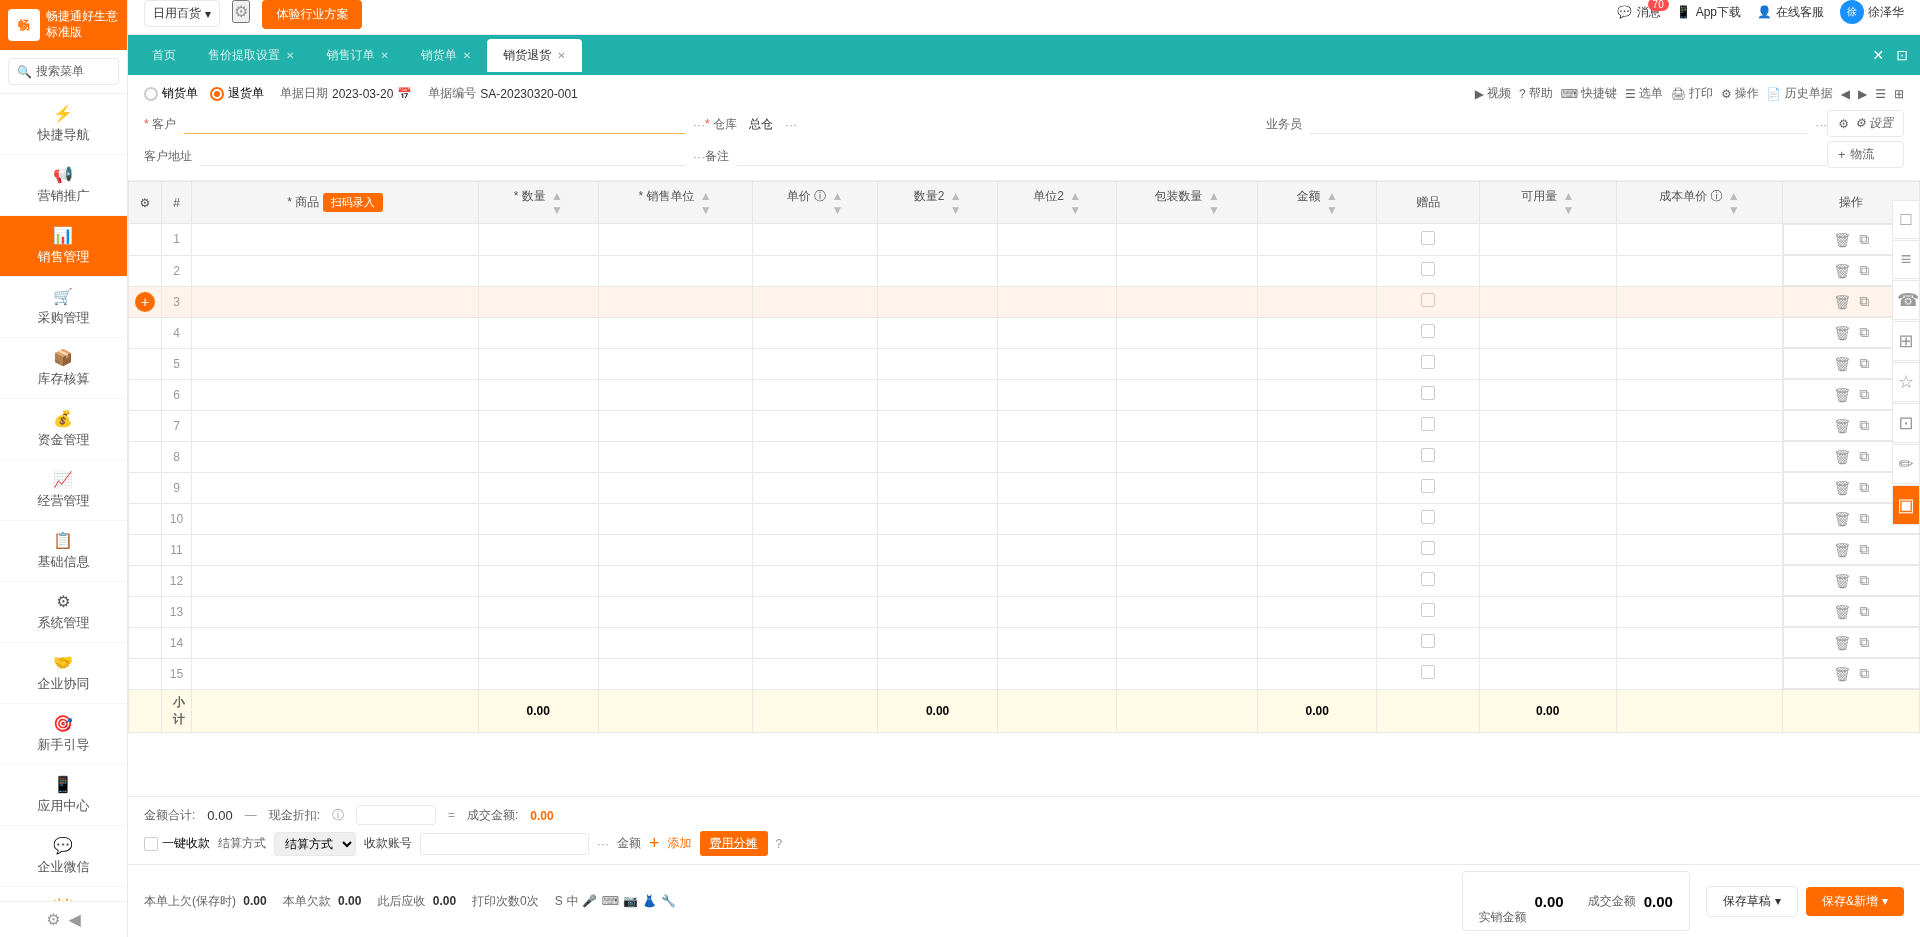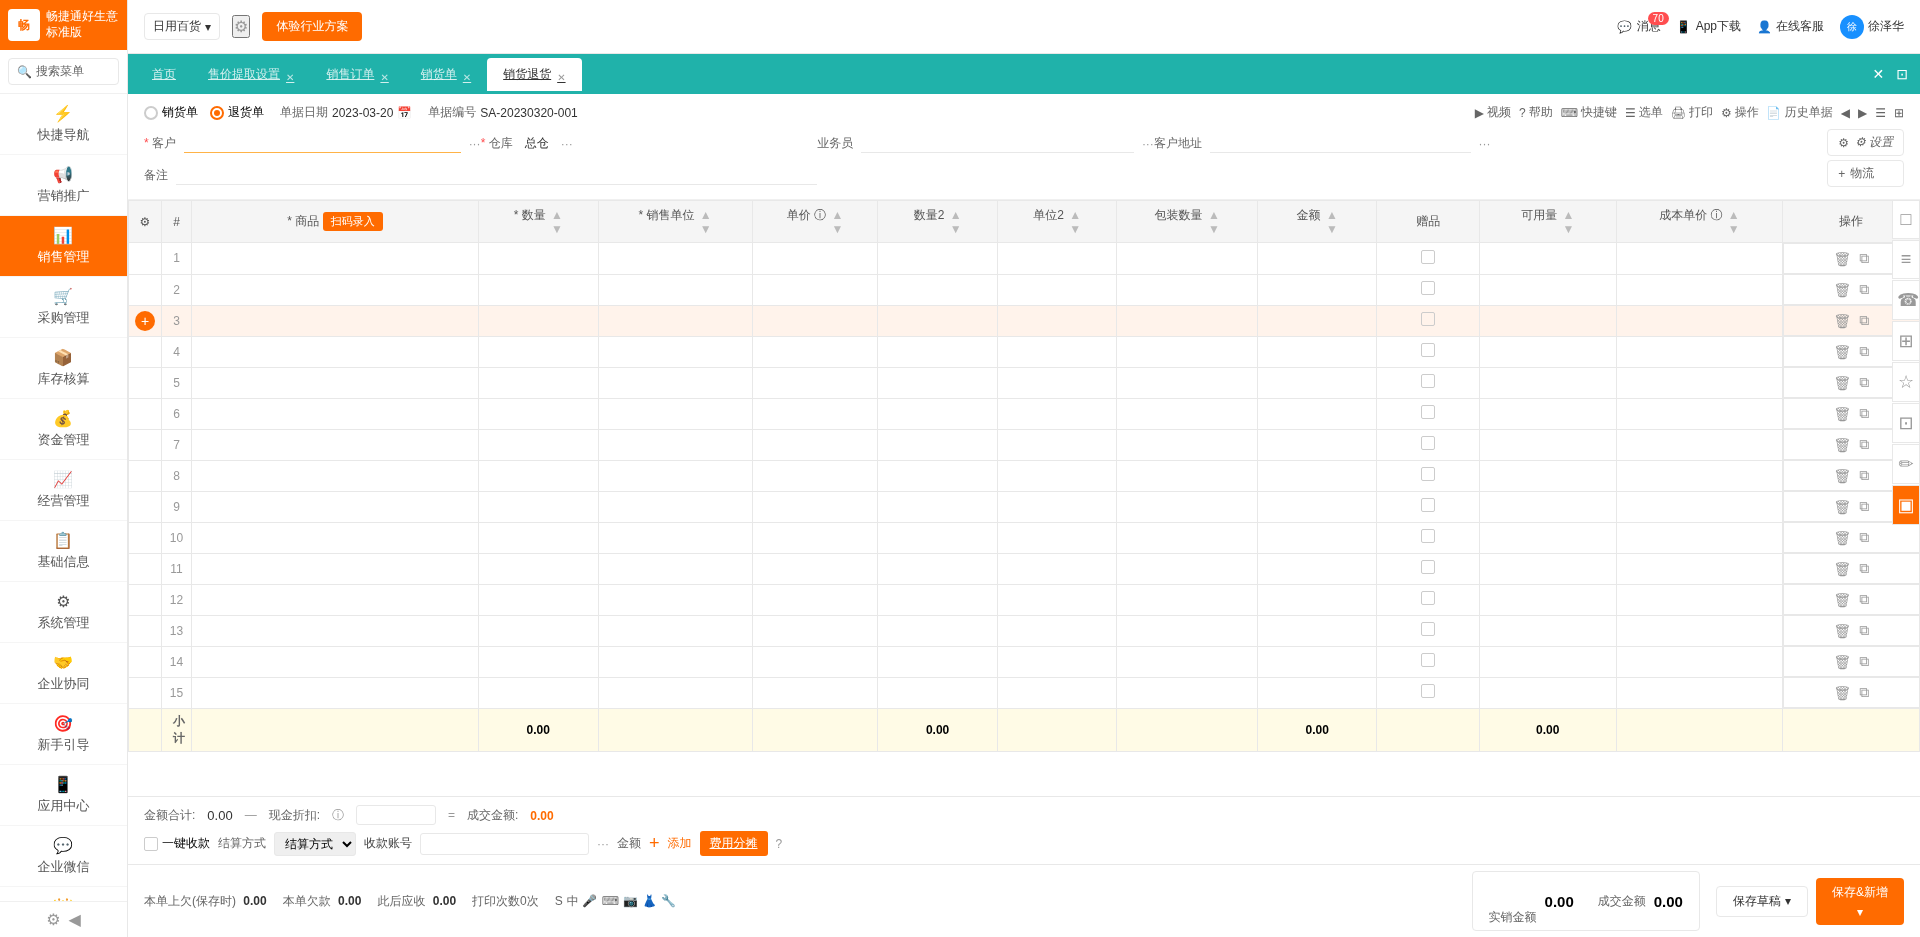--- a/index.html
+++ b/index.html
@@ -17,35 +17,35 @@
     .sidebar-item.active { background: #ff6b00; color: #fff; }
     .sidebar-item-icon { font-size: 16px; }
     .sidebar-item-label { font-size: 13px; text-align: center; }
     .sidebar-bottom { padding: 8px; display: flex; gap: 8px; justify-content: center; border-top: 1px solid #f0f0f0; }
     .sidebar-bottom-btn { background: none; border: none; cursor: pointer; color: #999; font-size: 16px; }
 
     
     .main { flex: 1; display: flex; flex-direction: column; overflow: hidden; }
 
     
-    .topbar { background: #fff; height: 54px; display: flex; align-items: center; padding: 0 16px; border-bottom: 1px solid #e8e8e8; gap: 12px; }
+    .topbar { background: #fff; height: 35px; display: flex; align-items: flex-start; padding: 0 16px; border-bottom: 1px solid #e8e8e8; gap: 12px; }
     .topbar-select { display: flex; align-items: center; gap: 4px; border: 1px solid #e8e8e8; border-radius: 4px; padding: 4px 8px; cursor: pointer; color: #333; background: #fff; }
     .topbar-settings { color: #999; cursor: pointer; font-size: 16px; }
     .topbar-experience { background: #ff6b00; color: #fff; border: none; border-radius: 4px; padding: 6px 14px; cursor: pointer; font-size: 12px; }
     .topbar-right { margin-left: auto; display: flex; align-items: center; gap: 16px; }
     .topbar-msg { display: flex; align-items: center; gap: 4px; color: #333; cursor: pointer; position: relative; }
     .topbar-badge { background: #ff4d4f; color: #fff; border-radius: 10px; padding: 1px 5px; font-size: 10px; position: absolute; top: -6px; right: -8px; }
     .topbar-app { display: flex; align-items: center; gap: 4px; color: #333; cursor: pointer; }
     .topbar-service { display: flex; align-items: center; gap: 4px; color: #333; cursor: pointer; }
     .topbar-user { display: flex; align-items: center; gap: 4px; color: #333; cursor: pointer; }
     .avatar { width: 24px; height: 24px; border-radius: 50%; background: #1890ff; color: #fff; display: flex; align-items: center; justify-content: center; font-size: 10px; }
 
     
     .tabs { background: #20b2aa; display: flex; align-items: center; padding: 0 8px; height: 40px; gap: 0; }
-    .tab { display: flex; align-items: flex-end; gap: 6px; padding: 8px 16px; cursor: pointer; color: rgba(255,255,255,0.8); border-radius: 4px 4px 0 0; font-size: 12px; text-decoration: underline; }
+    .tab { display: flex; align-items: center; gap: 6px; padding: 8px 16px; cursor: pointer; color: rgba(255,255,255,0.8); border-radius: 4px 4px 0 0; font-size: 12px; }
     .tab.active { background: #fff; color: #333; }
     .tab-close { color: rgba(255,255,255,0.7); cursor: pointer; font-size: 10px; }
     .tab.active .tab-close { color: #999; }
     .tabs-actions { margin-left: auto; display: flex; gap: 4px; }
     .tabs-action-btn { background: none; border: none; color: #fff; cursor: pointer; font-size: 14px; padding: 2px 4px; }
 
     
     .content { flex: 1; background: #fff; overflow-y: auto; padding: 0; display: flex; flex-direction: column; }
 
     
@@ -102,21 +102,21 @@
     .checkbox-label { display: flex; align-items: center; gap: 4px; cursor: pointer; }
     .fee-split-btn { background: #ff6b00; color: #fff; border: none; border-radius: 3px; padding: 4px 10px; cursor: pointer; text-decoration: underline; }
     .help-icon { color: #999; cursor: pointer; }
     .account-select { border: 1px solid #e8e8e8; border-radius: 3px; padding: 3px 6px; }
 
     
     .status-bar { background: #fff; border-top: 1px solid #e8e8e8; padding: 6px 16px; display: flex; align-items: center; justify-content: space-between; }
     .status-left { display: flex; gap: 16px; color: #666; font-size: 11px; }
     .status-right { display: flex; align-items: center; gap: 8px; }
     .save-draft-btn { border: 1px solid #e8e8e8; background: #fff; border-radius: 4px; padding: 6px 16px; cursor: pointer; color: #333; font-size: 12px; display: flex; align-items: center; gap: 4px; }
-    .save-new-btn { background: #ff6b00; color: #fff; border: none; border-radius: 4px; padding: 6px 16px; cursor: pointer; font-size: 12px; display: flex; align-items: center; gap: 4px; flex-direction: column; }
+    .save-new-btn { background: #ff6b00; color: #fff; border: none; border-radius: 4px; padding: 6px 16px; cursor: pointer; font-size: 12px; display: flex; align-items: center; gap: 4px; }
 
     
     .right-side-btns { position: fixed; right: 0; top: 200px; display: flex; flex-direction: column; gap: 1px; z-index: 100; }
     .right-side-btn { background: #fff; border: 1px solid #e8e8e8; width: 28px; padding: 8px 4px; cursor: pointer; color: #999; font-size: 18px; text-align: center; }
     .right-side-btn.active-side { background: #ff6b00; color: #fff; }
 
     .print-count { color: #666; font-size: 11px; text-align: right; }
   </style>
 </head>
 <body>
@@ -321,21 +321,21 @@
           <div class="form-action-item">
             <span>☰</span>
           </div>
           <div class="form-action-item">
             <span>⊞</span>
           </div>
         </div>
       </div>
 
       <div style="display:flex; align-items:flex-start; gap:0; margin-top:6px; position:relative;">
-        <div style="flex:1; display:grid; grid-template-columns:1fr 1fr 1fr 1fr 1fr; gap:4px 0;">
+        <div style="flex:1; display:grid; grid-template-columns:1fr 1fr 1fr; gap:4px 0;">
           <div class="form-field">
             <span class="field-label"><span style="color:#ff4d4f;">*</span> <span>客户</span></span>
             <input class="field-input" type="text" style="border-top: none; border-right: none; border-left: none; border-image: initial; border-bottom: 1px solid rgb(255, 179, 71); width: 160px;">
             <span class="field-dots">···</span>
           </div>
           <div class="form-field">
             <span class="field-label"><span style="color:#ff4d4f;">*</span> <span>仓库</span></span>
             <span style="color:#333;padding:2px 4px;">总仓</span>
             <span class="field-dots">···</span>
           </div>

